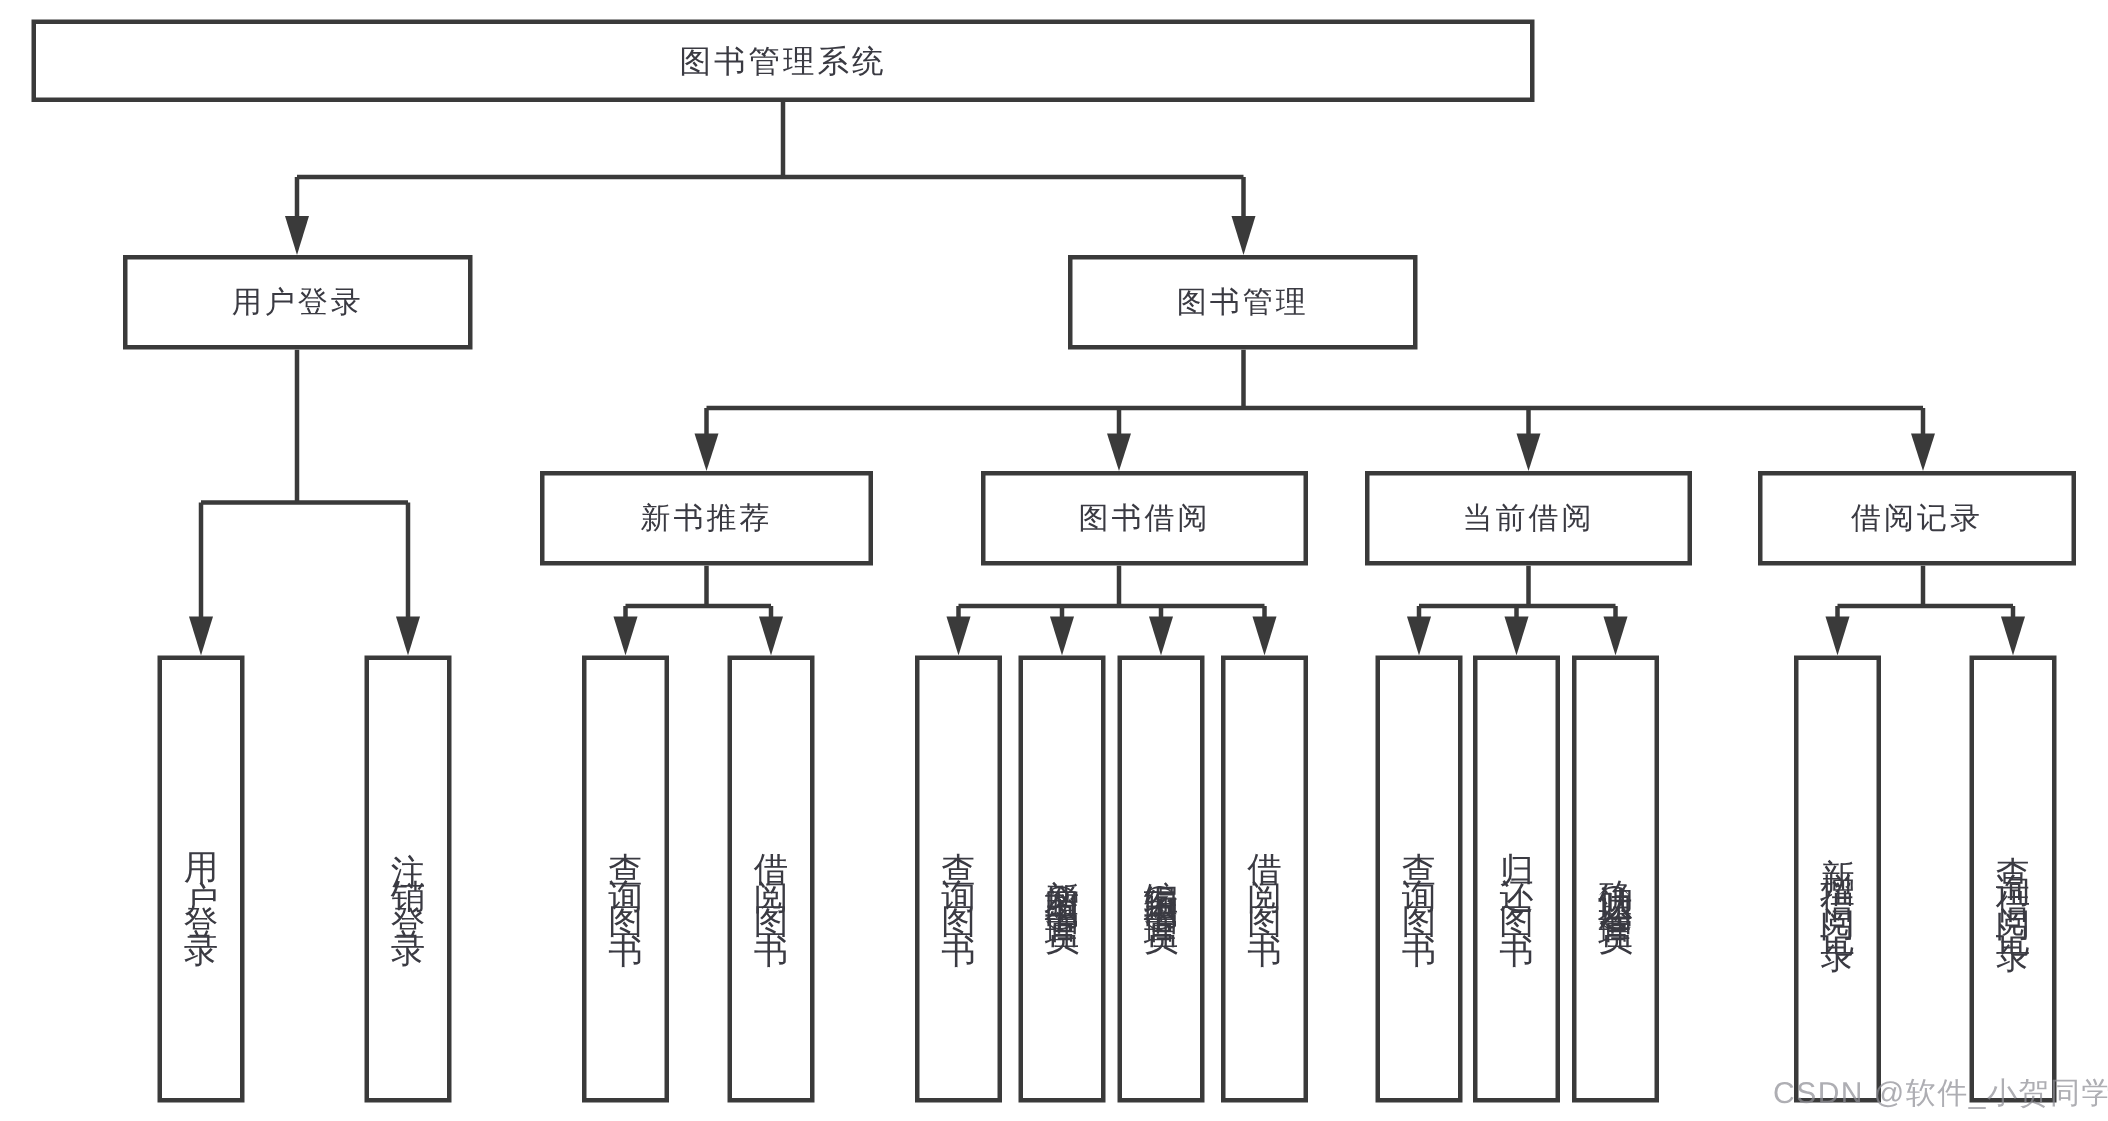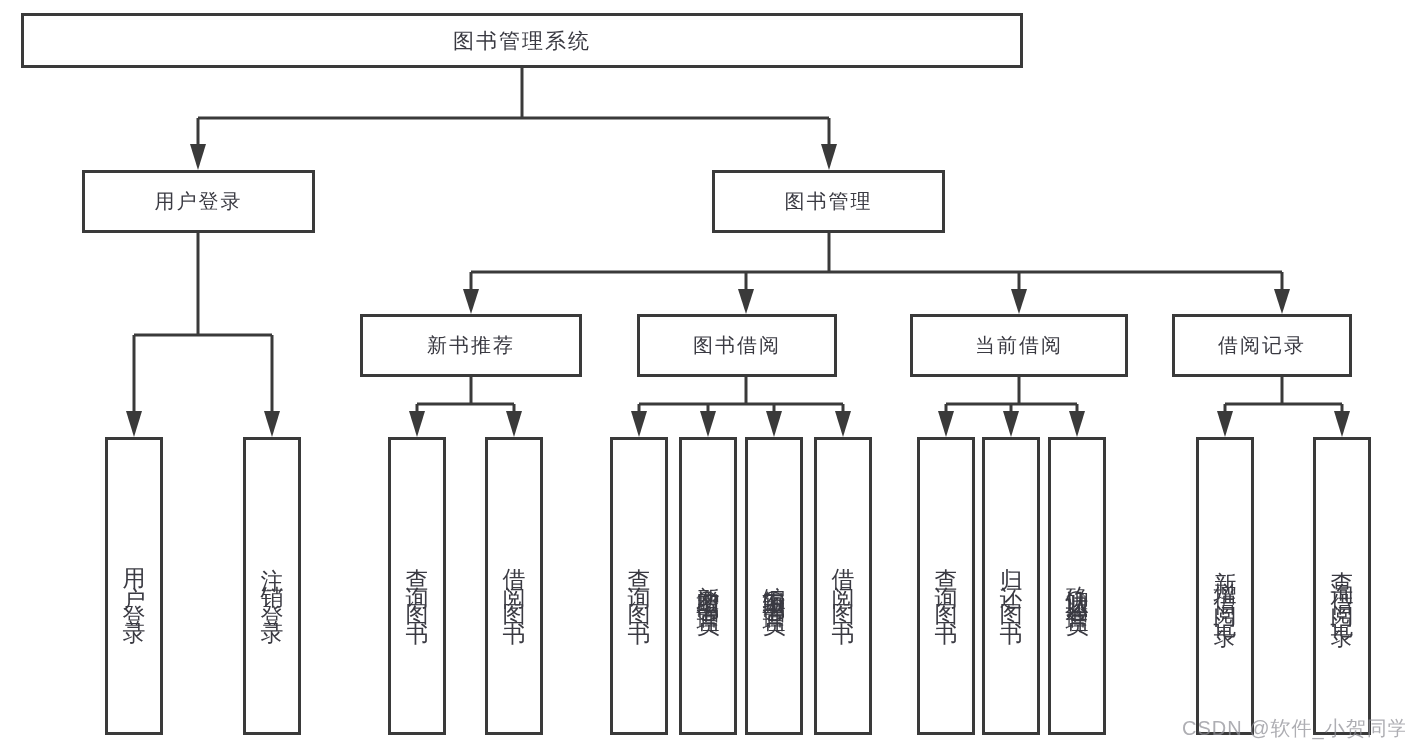--- a/index.html
+++ b/index.html
@@ -128,27 +128,27 @@
   <div class="box" style="left:82px;top:170px;width:233px;height:63px;">
     <span>用户登录</span>
   </div>
   <div class="box" style="left:712px;top:170px;width:233px;height:63px;">
     <span>图书管理</span>
   </div>
 
   <div class="box" style="left:360px;top:314px;width:222px;height:63px;">
     <span>新书推荐</span>
   </div>
-  <div class="box" style="left:637px;top:314px;width:200px;height:63px;">
+  <div class="box" style="left:654px;top:314px;width:218px;height:63px;">
     <span>图书借阅</span>
   </div>
   <div class="box" style="left:910px;top:314px;width:218px;height:63px;font-family:Liberation Serif, serif;">
     <span>当前借阅</span>
   </div>
-  <div class="box" style="left:1172px;top:314px;width:180px;height:63px;">
+  <div class="box" style="left:1172px;top:314px;width:212px;height:63px;">
     <span>借阅记录</span>
   </div>
 
   <div class="vbox" style="left:105px;">
     <span class="vtext ls4">用户登录</span>
   </div>
   <div class="vbox" style="left:243px;">
     <span class="vtext ls4">注销登录</span>
   </div>
 

